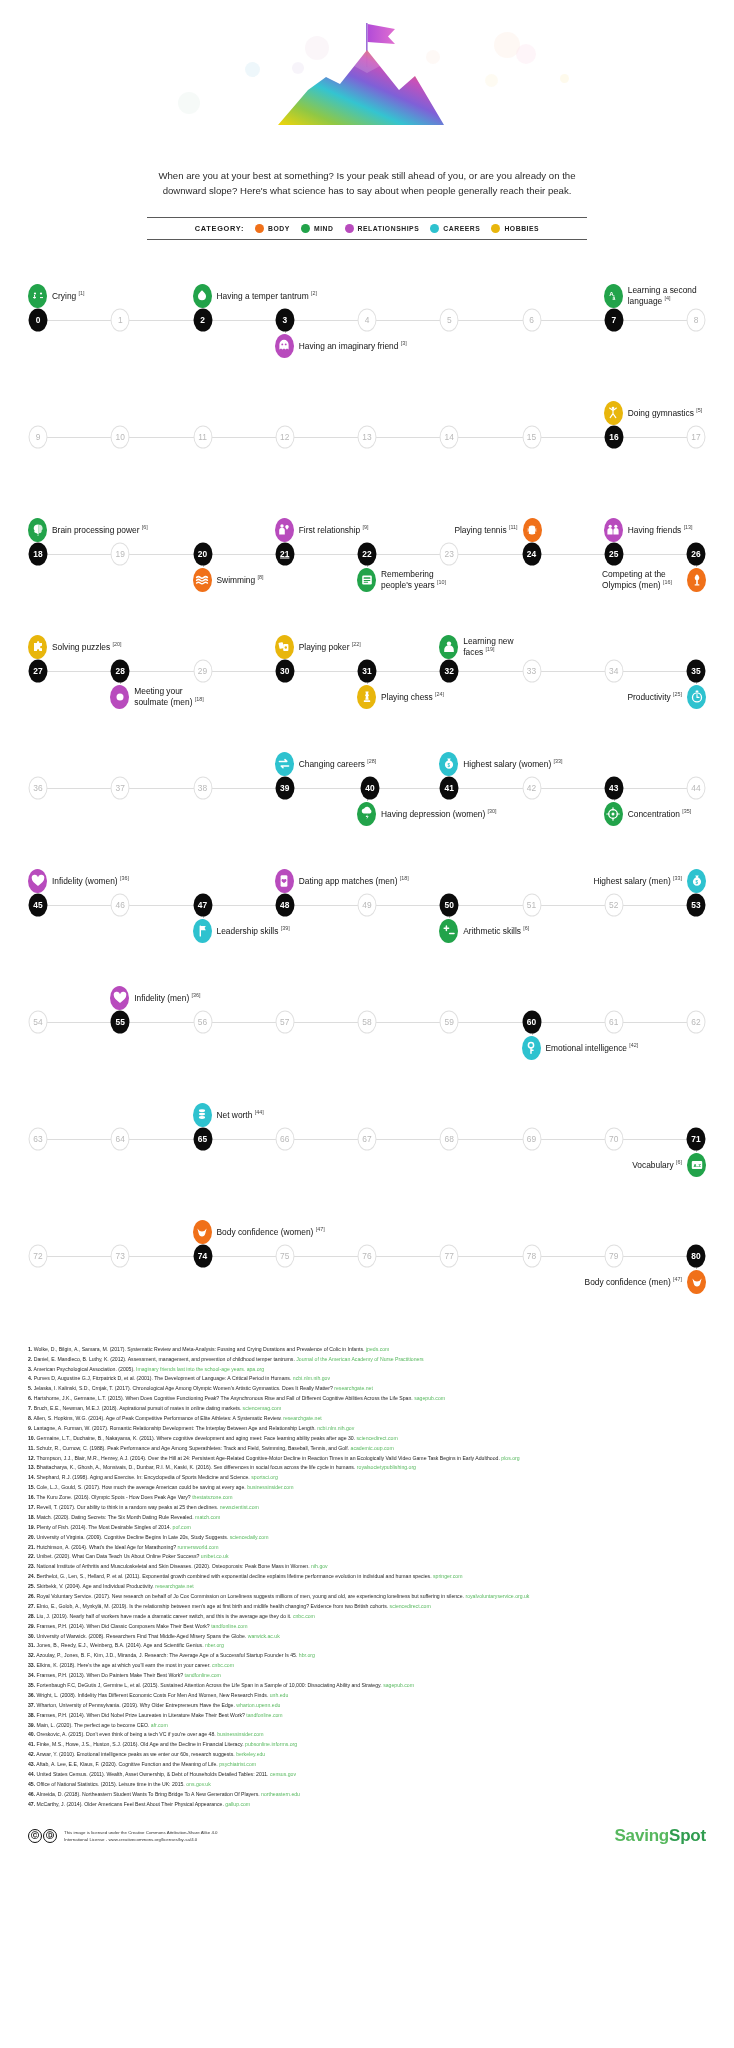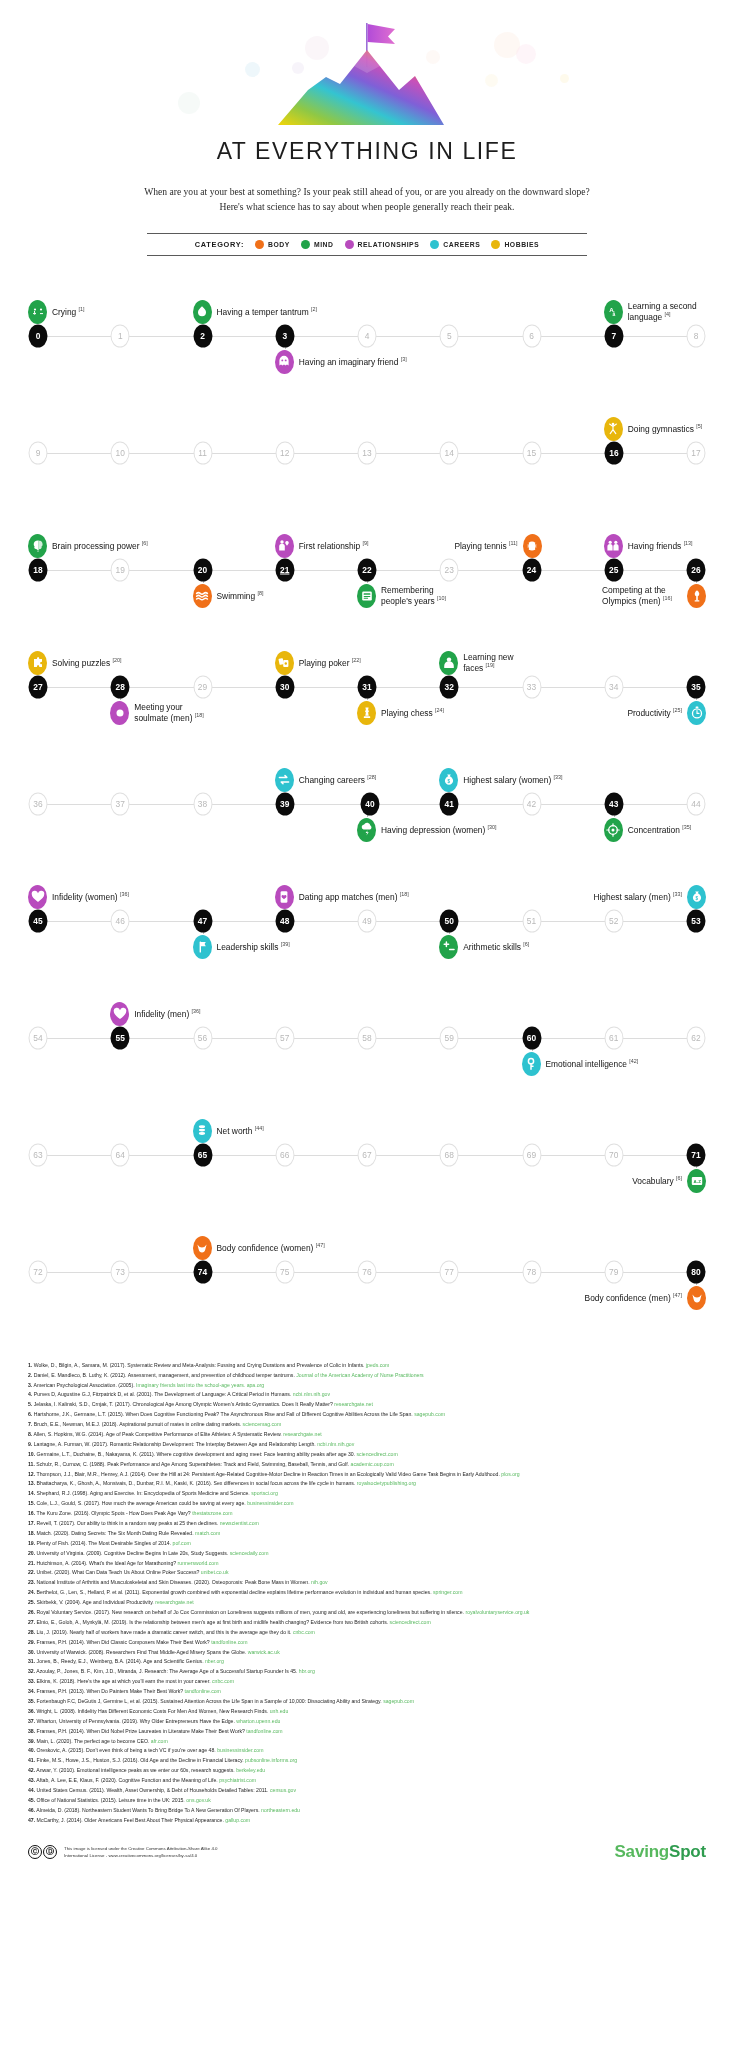--- a/index.html
+++ b/index.html
@@ -28,26 +28,25 @@
   }
   .subtitle {
     font-size: 23px;
     font-weight: 400;
     letter-spacing: 1.6px;
     margin-top: 9px;
     color: #1d1d1d;
   }
   .intro {
     width: 455px;
-    margin: 20px auto 0 auto;
+    margin: 40px auto 0 auto;
     font-size: 9.6px;
     line-height: 1.55;
     color: #2b2b2b;
     text-align: center;
-    font-family: Liberation Serif, serif;
   }
 
   
   .legend {
     width: 440px;
     margin: 18px auto 0 auto;
     border-top: 1.6px solid #5a5a5a;
     border-bottom: 1.6px solid #5a5a5a;
     padding: 6px 0;
     display: flex;
@@ -203,21 +202,20 @@
           <stop offset="100%" stop-color="#e06fd0"></stop>
         </linearGradient>
       </defs>
       <rect x="104" y="5" width="1.6" height="44" fill="#9b6fd6"></rect>
       <path d="M105.6 6 L133 11 L126 18.5 L133 26 L105.6 24 Z" fill="url(#fg)"></path>
       <path d="M105 32 L137 72 L153 58 L182 107 L16 107 L46 72 L64 59 L78 66 Z" fill="url(#mg)" opacity="0.97"></path>
       <path d="M105 32 L118 48 L105 55 L92 48 Z" fill="#ffffff" opacity="0.16"></path>
     </svg>
   </div>
 
-  <div class="subtitle">AT EVERYTHING IN LIFE</div>
   <p class="intro">When are you at your best at something? Is your peak still ahead of you, or are you already on the downward slope? Here's what science has to say about when people generally reach their peak.</p>
 </div>
 
 <div class="legend" id="legend">
   <span class="legend-title">CATEGORY:</span>
 <span class="legend-item">
       <span class="legend-dot" style="background: rgb(240, 112, 25);"></span>
       <span class="legend-label">BODY</span>
     </span>
     <span class="legend-item">

